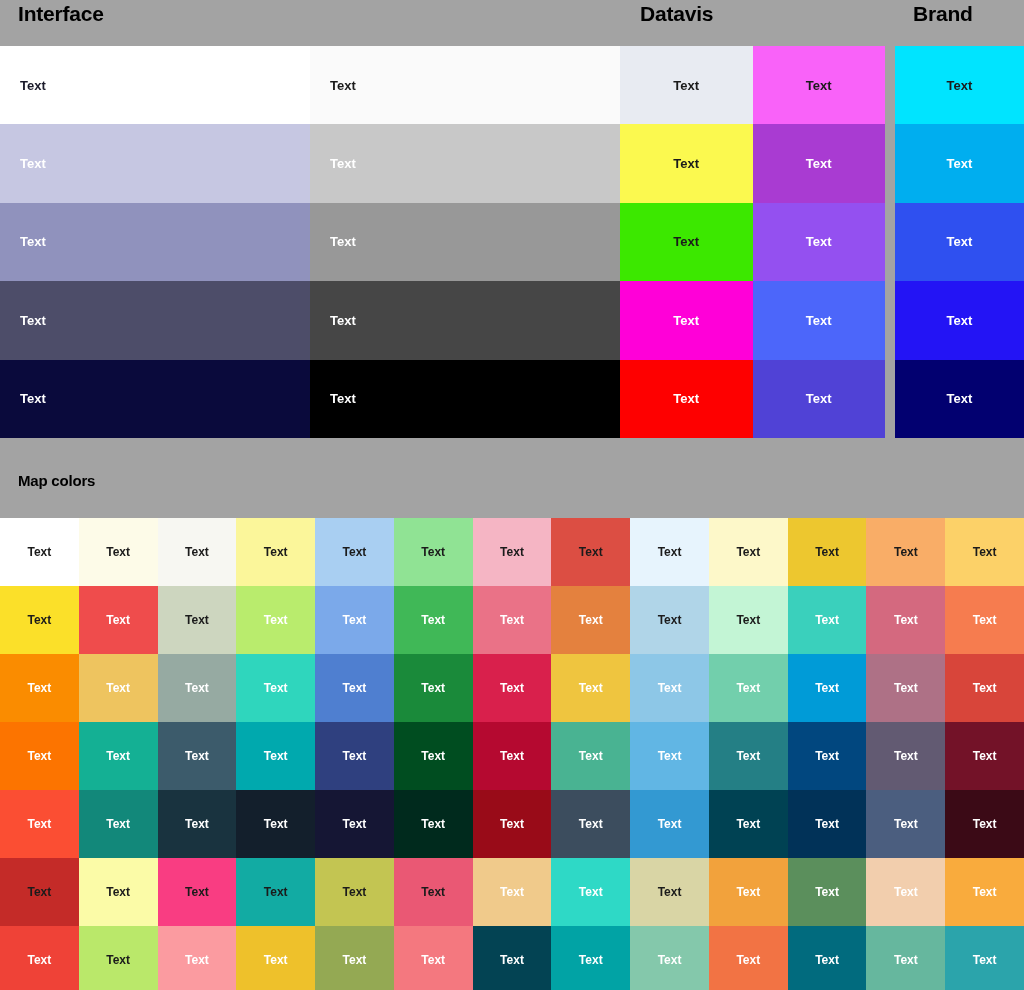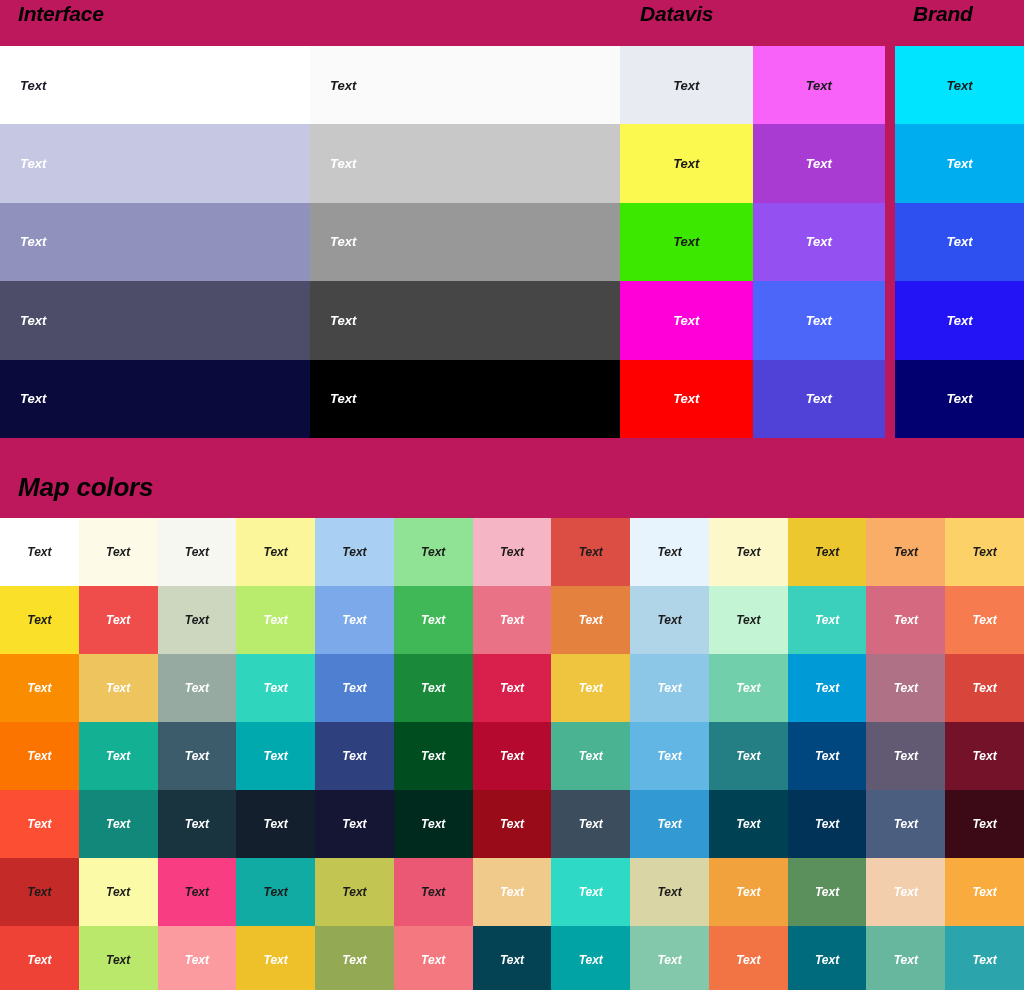--- a/index.html
+++ b/index.html
@@ -42,21 +42,21 @@
   #title-brand     { left: 913px; }
 
   .map-header-band {
     position: relative;
     height: 74px;
   }
   #title-map {
     position: absolute;
     left: 18px;
     top: 28px;
-    font-size: 26px;
+    font-size: 15px;
     font-weight: 700;
     color: #000000;
     letter-spacing: -0.2px;
     white-space: nowrap;
   }
 
   
   .top-area {
     position: relative;
     display: flex;
@@ -106,21 +106,21 @@
     align-items: center;
     justify-content: center;
     font-size: 12px;
     font-weight: 700;
     box-sizing: border-box;
   }
 </style>
 </head>
 <body style="background: rgb(71, 113, 77);">
 
-<div class="page" style="background: #be185d; font-style: italic;">
+<div class="page" style="background: #a3a3a3;">
 
   <div class="header-band">
     <div class="section-title" id="title-interface">Interface</div>
     <div class="section-title" id="title-datavis">Datavis</div>
     <div class="section-title" id="title-brand">Brand</div>
   </div>
 
   <div class="top-area">
     <div class="group group-interface" id="group-interface">
         <div class="col">

